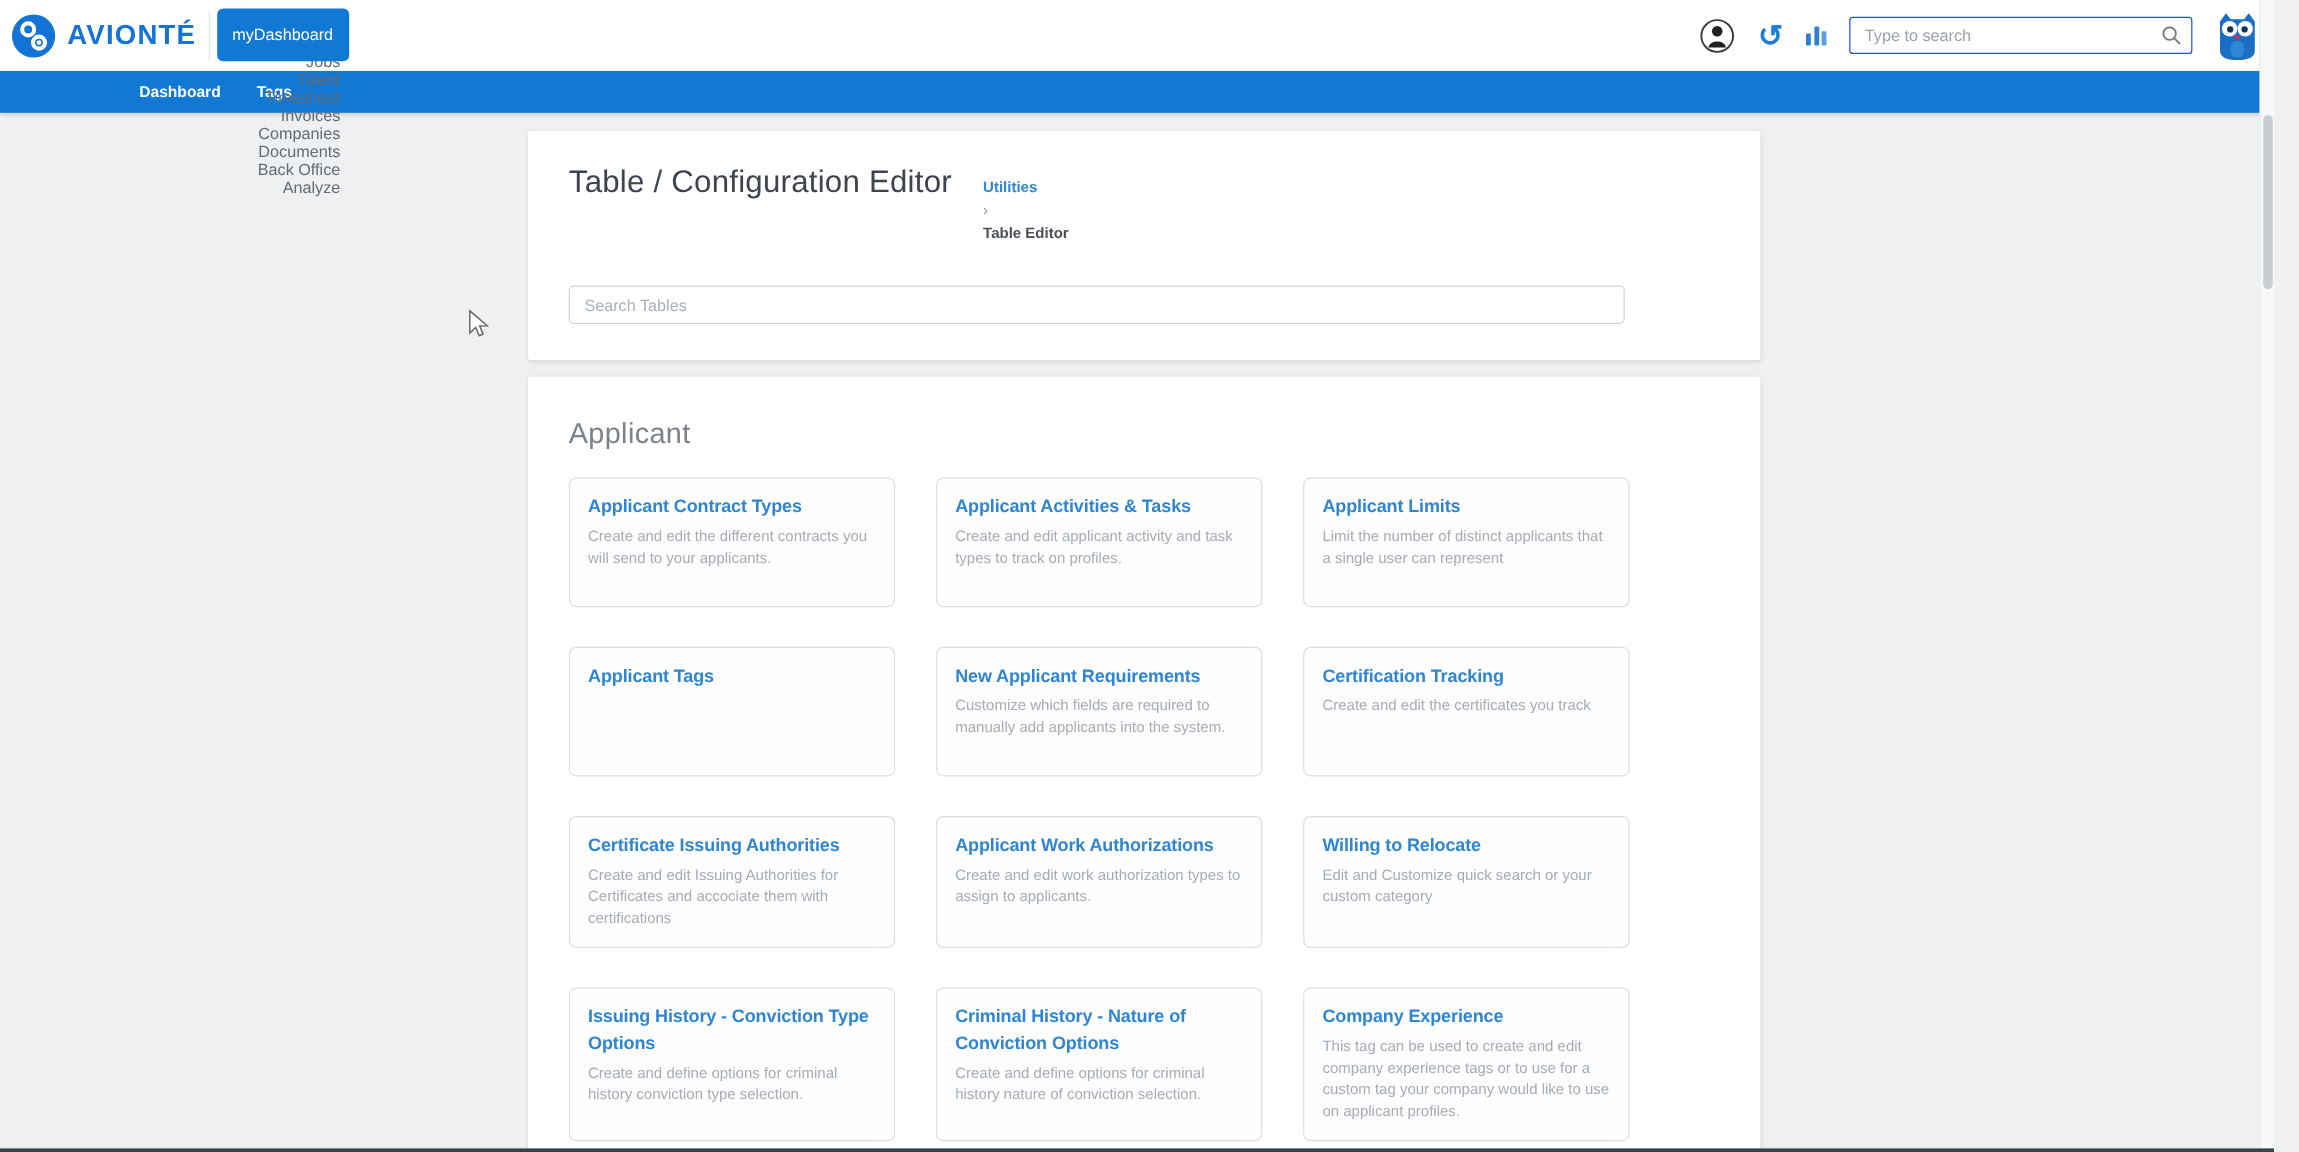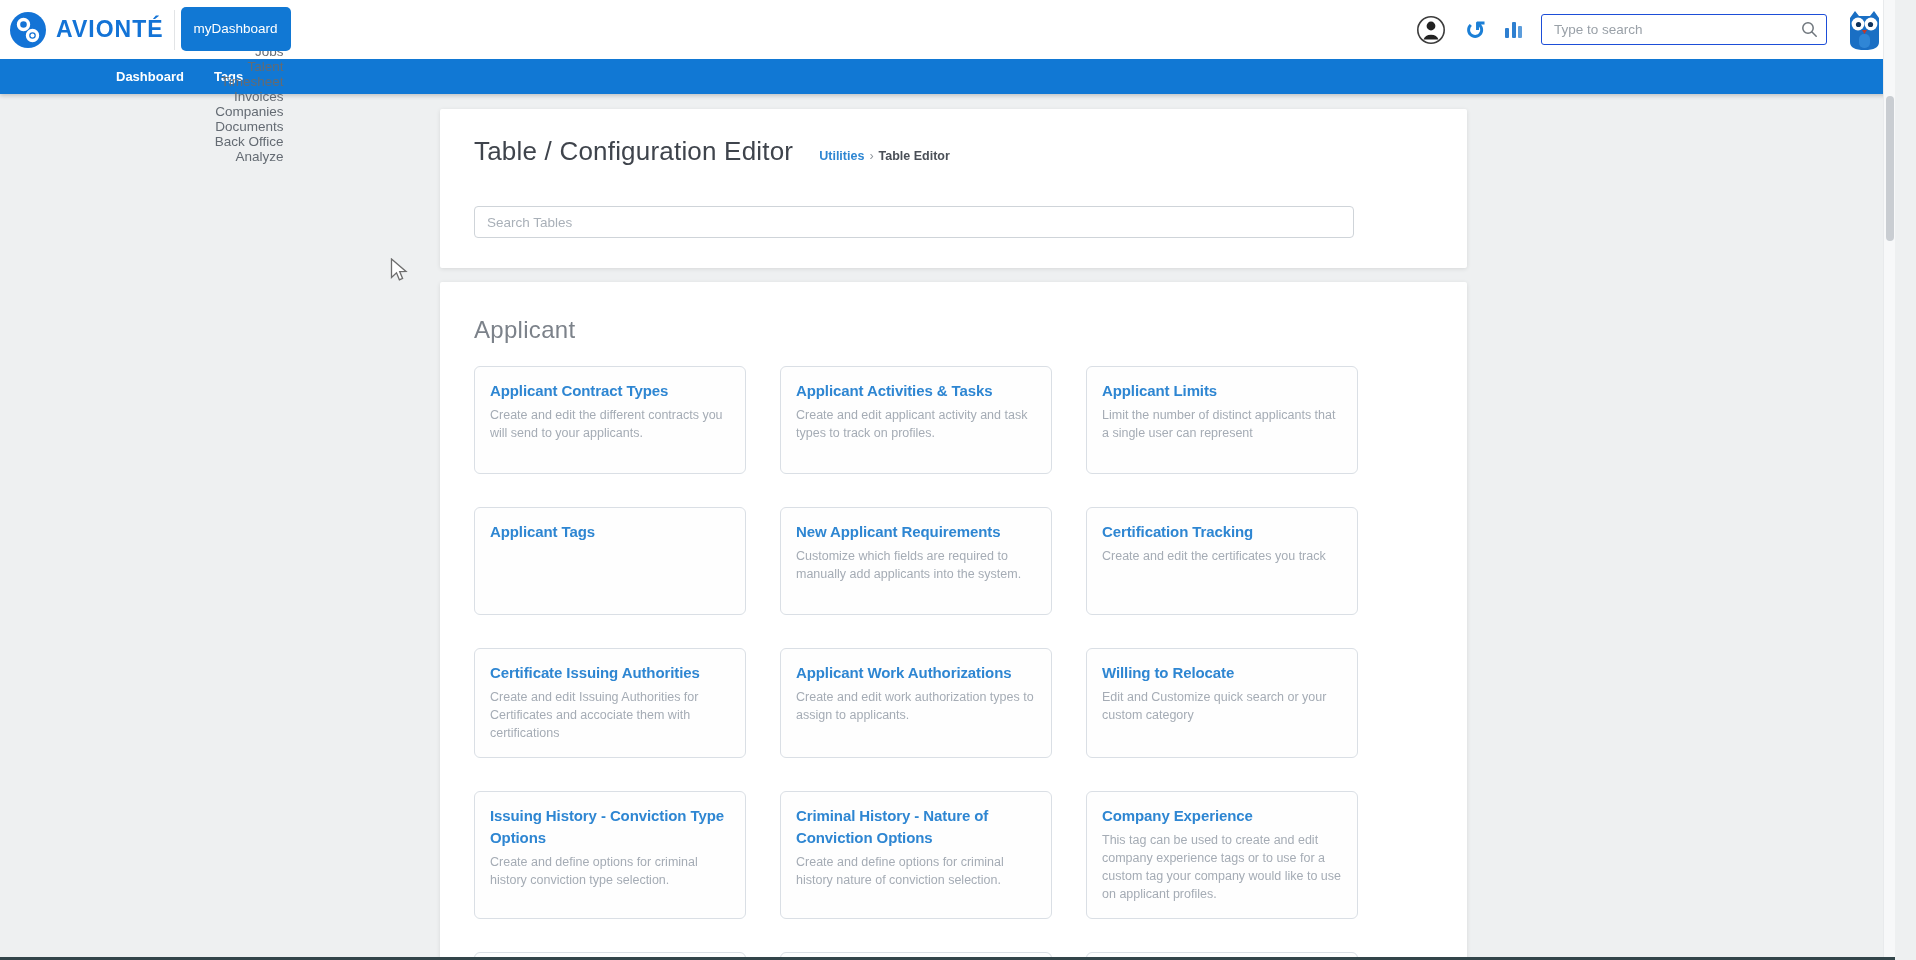--- a/index.html
+++ b/index.html
@@ -39,21 +39,21 @@
   .subnav { position:relative; height:35px; background:#1178d4; display:flex; align-items:center;
             gap:30px; padding-left:116px; z-index:2; box-shadow:0 2px 4px rgba(0,0,0,0.18); }
   .subnav-item { color:#ffffff; font-size:13px; font-weight:bold; cursor:pointer; }
 
   
   .content { margin-left:440px; width:1027px; }
   .panel { background:#ffffff; box-shadow:0 1px 4px rgba(0,0,0,0.10); border-radius:2px; }
   .panel-head { margin-top:15px; padding:24px 34px 30px; }
   .title-row { display:flex; align-items:baseline; gap:26px; }
   h1.page-title { font-size:26px; line-height:36px; font-weight:normal; color:#3f444c; letter-spacing:0.2px; }
-  .breadcrumb { font-size:12.5px; display:flex; gap:5px; align-items:baseline; }
+  .breadcrumb { font-size:12.5px; display:flex; gap:5px; align-items:baseline;flex-direction:column; }
   .breadcrumb .bc-link { color:#2e86d2; font-weight:bold; cursor:pointer; }
   .breadcrumb .bc-sep { color:#8d949b; }
   .breadcrumb .bc-current { color:#4a4f57; font-weight:bold; }
   .table-search { display:block; margin-top:37px; width:880px; height:32px; border:1px solid #cfd4d9;
                   border-radius:4px; padding:0 12px; font-size:13.5px; color:#444; outline:none;
                   font-family:"Liberation Sans",sans-serif; }
   .table-search::placeholder { color:#a9b0b8; }
 
   .panel-cards { margin-top:14px; padding:34px 34px 60px; min-height:700px; }
   h2.section-heading { font-size:24px; font-weight:normal; color:#7c828a; margin-bottom:22px; letter-spacing:0.3px; }

